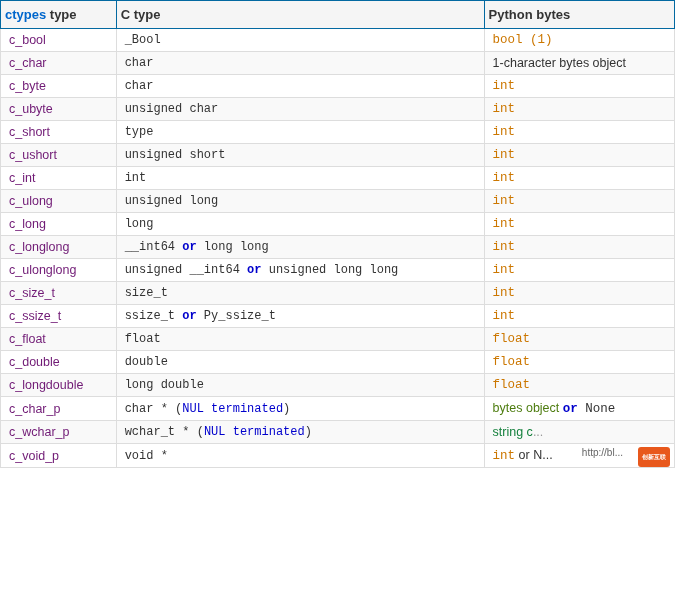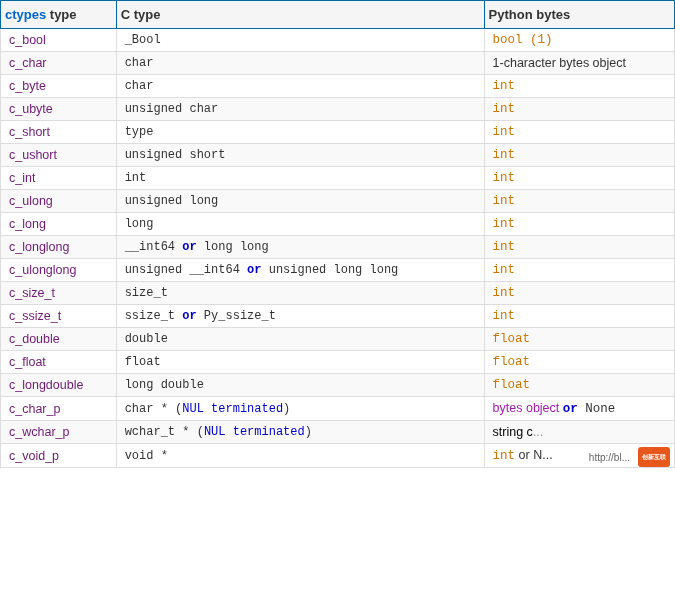--- a/index.html
+++ b/index.html
@@ -115,48 +115,48 @@
         <td><span class="ctypes-name">c_size_t</span></td>
         <td style="font-family: &quot;Courier New&quot;, Courier, monospace; font-size: 12px;">size_t</td>
         <td style="font-family: &quot;Courier New&quot;, Courier, monospace; color: rgb(204, 119, 0);">int</td>
       </tr>
       <tr>
         <td><span class="ctypes-name">c_ssize_t</span></td>
         <td style="font-family: &quot;Courier New&quot;, Courier, monospace; font-size: 12px;"><span>ssize_t </span><span style="color: rgb(0, 0, 204); font-weight: bold;">or</span><span> Py_ssize_t</span></td>
         <td style="font-family: &quot;Courier New&quot;, Courier, monospace; color: rgb(204, 119, 0);">int</td>
       </tr>
       <tr>
-        <td><span class="ctypes-name">c_double</span></td>
-        <td style="font-family: &quot;Courier New&quot;, Courier, monospace; font-size: 12px;">double</td>
+        <td><span class="ctypes-name">c_float</span></td>
+        <td style="font-family: &quot;Courier New&quot;, Courier, monospace; font-size: 12px;">float</td>
         <td style="font-family: &quot;Courier New&quot;, Courier, monospace; color: rgb(204, 119, 0);">float</td>
       </tr>
       <tr>
-        <td><span class="ctypes-name">c_float</span></td>
-        <td style="font-family: &quot;Courier New&quot;, Courier, monospace; font-size: 12px;">float</td>
+        <td><span class="ctypes-name">c_double</span></td>
+        <td style="font-family: &quot;Courier New&quot;, Courier, monospace; font-size: 12px;">double</td>
         <td style="font-family: &quot;Courier New&quot;, Courier, monospace; color: rgb(204, 119, 0);">float</td>
       </tr>
       <tr>
         <td><span class="ctypes-name">c_longdouble</span></td>
         <td style="font-family: &quot;Courier New&quot;, Courier, monospace; font-size: 12px;">long double</td>
         <td style="font-family: &quot;Courier New&quot;, Courier, monospace; color: rgb(204, 119, 0);">float</td>
       </tr>
       <tr>
         <td><span class="ctypes-name">c_char_p</span></td>
         <td style="font-family: &quot;Courier New&quot;, Courier, monospace; font-size: 12px;"><span>char * (</span><span style="color: rgb(0, 0, 204);">NUL terminated</span><span>)</span></td>
-        <td><span style="color: #a21caf;">bytes object </span><span style="color: rgb(0, 0, 204); font-family: &quot;Courier New&quot;, Courier, monospace; font-weight: bold;">or</span><span style="color: rgb(51, 51, 51); font-family: &quot;Courier New&quot;, Courier, monospace;"> None</span></td>
+        <td><span style="color: #4d7c0f;">bytes object </span><span style="color: rgb(0, 0, 204); font-family: &quot;Courier New&quot;, Courier, monospace; font-weight: bold;">or</span><span style="color: rgb(51, 51, 51); font-family: &quot;Courier New&quot;, Courier, monospace;"> None</span></td>
       </tr>
       <tr>
         <td><span class="ctypes-name">c_wchar_p</span></td>
         <td style="font-family: &quot;Courier New&quot;, Courier, monospace; font-size: 12px;"><span>wchar_t * (</span><span style="color: rgb(0, 0, 204);">NUL terminated</span><span>)</span></td>
-        <td><span style="color: #000000;">string c</span><span style="color: rgb(153, 153, 153);">...</span></td>
+        <td><span style="color: #15803d;">string c</span><span style="color: rgb(153, 153, 153);">...</span></td>
       </tr>
       <tr>
         <td><span class="ctypes-name">c_void_p</span></td>
         <td style="font-family: &quot;Courier New&quot;, Courier, monospace; font-size: 12px;">void *</td>
-        <td style="position: relative;"><span style="font-family: &quot;Courier New&quot;, Courier, monospace; color: rgb(204, 119, 0);">int</span><span style="color: rgb(51, 51, 51);"> or N...</span><div style="position: absolute; right: 4px; bottom: 0px; display: flex; align-items: center; gap: 8px;">
+        <td style="position: relative;"><span style="font-family: &quot;Courier New&quot;, Courier, monospace; color: rgb(204, 119, 0);">int</span><span style="color: rgb(51, 51, 51);"> or N...</span><div style="position: absolute; right: 4px; bottom: 0px; display: flex; align-items: flex-start; gap: 15px;">
             <span style="color: rgb(102, 102, 102); font-size: 10px;">http://bl...</span>
             <div style="width: 32px; height: 20px; background: rgb(232, 88, 28); border-radius: 3px; display: flex; align-items: center; justify-content: center;">
               <span style="color: white; font-size: 6px; font-weight: bold; text-align: center; line-height: 1.1;">创新互联</span>
             </div>
           </div></td>
       </tr>
     </tbody>
 </table>
 
 </body></html>

